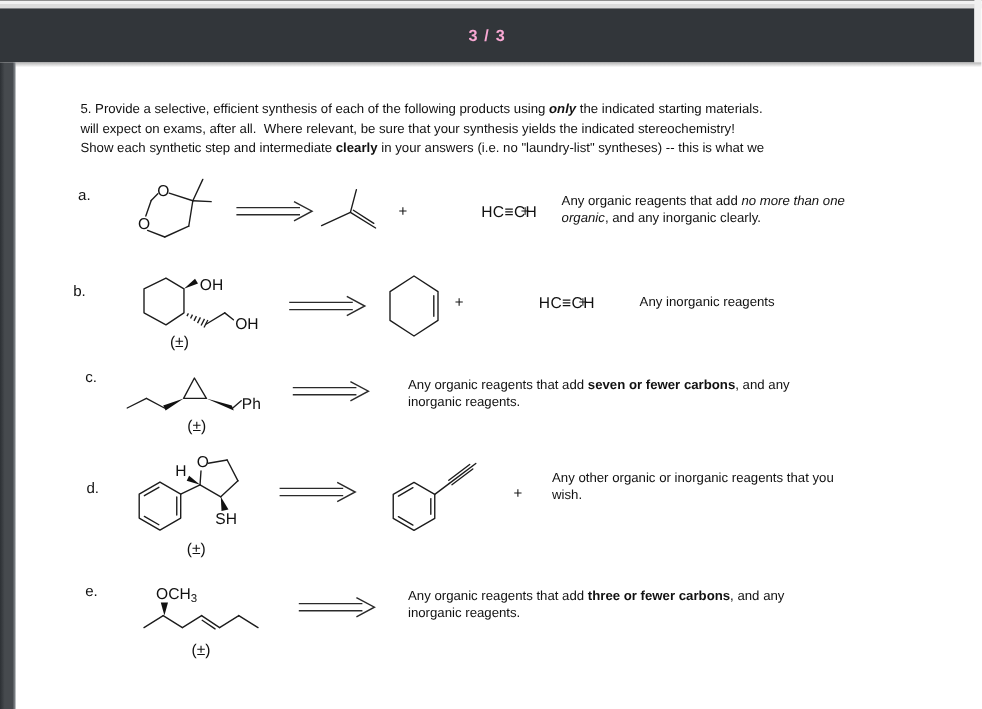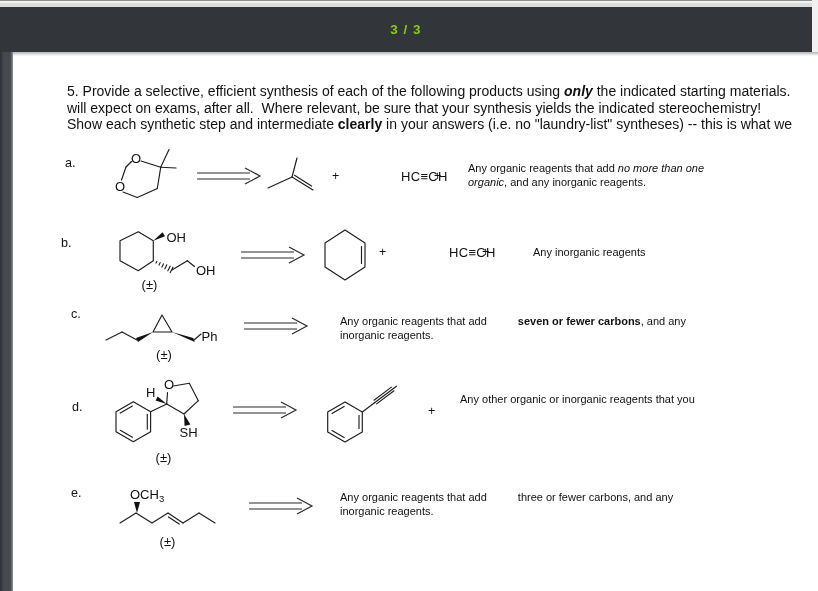--- a/index.html
+++ b/index.html
@@ -7,27 +7,27 @@
     width:818px;height:591px;position:relative;overflow:hidden;
     background:#ffffff;font-family:"Liberation Sans",sans-serif;color:#111;
   }
   .abs{position:absolute;}
   
   .top-strip{left:0;top:0;width:818px;height:7px;
     background:linear-gradient(#8f8f8f 0 1px,#f2f2f2 1px 3px,#dcdcdc 3px 7px);}
   .header-bar{left:0;top:7px;width:812px;height:45px;background:#32363a;
     display:flex;align-items:center;justify-content:center;}
   .header-gap-right{right:0;top:0;width:6px;height:52px;background:#f1f1f1;}
-  .page-indicator{color:#84cc16;font-size:13.5px;font-weight:bold;letter-spacing:1px;}
+  .page-indicator{color:#f9a8d4;font-size:13.5px;font-weight:bold;letter-spacing:1px;}
   .header-shadow{left:0;top:52px;width:818px;height:4px;
     background:linear-gradient(#b4b4b4,#ffffff);}
   .left-strip{left:0;top:52px;width:13px;height:539px;
     background:linear-gradient(90deg,#2c3034 0,#464a4e 30%,#464a4e 80%,#90959a 100%);}
   
-  .intro{left:67px;top:83px;width:745px;font-size:14px;line-height:16.5px;}
+  .intro{left:67px;top:83px;width:745px;font-size:11px;line-height:16.5px;}
   .tline{white-space:nowrap;}
   .item-label{font-size:12.6px;}
   .plus{font-size:12.5px;}
   .formula{font-size:13px;letter-spacing:0.3px;margin-left:39px;}
   .reagents{font-size:11px;line-height:14.2px;}
   
   svg.struct{position:absolute;overflow:visible;}
   .bond{stroke:#1c1c1c;stroke-width:1.15;fill:none;stroke-linecap:round;}
   .ring{stroke:#1c1c1c;stroke-width:1.15;fill:none;stroke-linejoin:round;}
   .wedge{fill:#111;stroke:none;}
@@ -84,21 +84,21 @@
     <line class="bond" x1="30" y1="26" x2="51" y2="39"></line>
     <line class="bond" x1="32.5" y1="24.2" x2="49.5" y2="35.1"></line>
   </g>
 </svg>
 
 <div class="abs plus" style="left:332px;top:169px;">+</div>
 <div class="abs formula" style="left:362px;top:169px;">HC≡CH</div>
 <div class="abs plus" style="left:434px;top:169px;">+</div>
 <div class="abs reagents" style="left:468px;top:161px;">
     <div class="tline"><span>Any organic reagents that add </span><span style="font-style: italic;">no more than one</span></div>
-    <div class="tline"><span style="font-style: italic;">organic</span><span>, and any inorganic reagents.</span></div>
+    <div class="tline"><span style="font-style: italic;">organic</span><span>, and any inorganic clearly.</span></div>
   </div>
 
 <div class="abs item-label" style="left:61px;top:236px;">b.</div>
 
 <svg class="struct" style="left:112px;top:223px;" width="120" height="72" viewBox="0 0 120 72">
   <polygon class="ring" points="26.3,8.7 41.3,17.7 41.3,37.7 26.3,47.7 8,37.7 8,17.7"></polygon>
   <polygon class="wedge" points="41.3,17.7 50.5,9.3 53,13.3"></polygon>
   <g>
     <line class="hash" x1="45.0" y1="38.1" x2="43.8" y2="40.4"></line>
     <line class="hash" x1="48.4" y1="39.2" x2="46.8" y2="42.4"></line>
@@ -149,21 +149,21 @@
   <text class="rac" x="66" y="51" text-anchor="middle">(±)</text>
 </svg>
 
 <svg class="struct arr" style="left:243px;top:316px;" width="66" height="20" viewBox="0 0 66 20">
   <line x1="1" y1="7" x2="54" y2="7"></line>
   <line x1="1" y1="13" x2="54" y2="13"></line>
   <polyline points="49,2 64,10 49,18"></polyline>
 </svg>
 
 <div class="abs reagents" style="left:340px;top:314px;">
-    <div class="tline"><span>Any organic reagents that add </span><span style="font-weight: bold; margin-left: 28px;">seven or fewer carbons</span><span>, and any</span></div>
+    <div class="tline"><span>Any organic reagents that add </span><span style="font-weight: bold;">seven or fewer carbons</span><span>, and any</span></div>
     <div class="tline"><span>inorganic reagents.</span></div>
   </div>
 
 <div class="abs item-label" style="left:72px;top:400px;">d.</div>
 
 <svg class="struct" style="left:105px;top:374px;" width="115" height="95" viewBox="0 0 115 95">
   <g>
     <line class="bond" x1="68.5" y1="12" x2="84.3" y2="9.3"></line>
     <line class="bond" x1="84.3" y1="9.3" x2="93.3" y2="26.7"></line>
     <line class="bond" x1="93.3" y1="26.7" x2="79" y2="40"></line>
@@ -202,20 +202,21 @@
     <line class="bond" x1="42.3" y1="35" x2="54.5" y2="25.8"></line>
     <line class="bond" x1="54.5" y1="25.8" x2="76.5" y2="9.2"></line>
     <line class="bond" x1="56.6" y1="26.9" x2="74" y2="13.8"></line>
     <line class="bond" x1="54" y1="23.2" x2="71.4" y2="10.1"></line>
   </g>
 </svg>
 
 <div class="abs plus" style="left:428px;top:404px;">+</div>
 <div class="abs reagents" style="left:460px;top:392px;">
     <div class="tline"><span>Any other organic or inorganic reagents that you</span></div>
+    <div class="tline"><span>wish.</span></div>
   </div>
 
 <div class="abs item-label" style="left:71px;top:486px;">e.</div>
 
 <svg class="struct" style="left:112px;top:486px;" width="118" height="64" viewBox="0 0 118 64">
   <polygon class="wedge" points="25,27 22,16 28,16"></polygon>
   <g>
     <line class="bond" x1="8" y1="37" x2="24" y2="27"></line>
     <line class="bond" x1="24" y1="27" x2="40" y2="37"></line>
     <line class="bond" x1="40" y1="37" x2="56" y2="27"></line>
@@ -228,15 +229,15 @@
   <text class="rac" x="55.5" y="60" text-anchor="middle">(±)</text>
 </svg>
 
 <svg class="struct arr" style="left:248px;top:496px;" width="66" height="20" viewBox="0 0 66 20">
   <line x1="1" y1="7" x2="54" y2="7"></line>
   <line x1="1" y1="13" x2="54" y2="13"></line>
   <polyline points="49,2 64,10 49,18"></polyline>
 </svg>
 
 <div class="abs reagents" style="left:340px;top:490px;">
-    <div class="tline"><span>Any organic reagents that add </span><span style="font-weight: normal; margin-left: 28px;">three or fewer carbons</span><span>, and any</span></div>
+    <div class="tline"><span>Any organic reagents that add </span><span style="font-weight: bold;">three or fewer carbons</span><span>, and any</span></div>
     <div class="tline"><span>inorganic reagents.</span></div>
   </div>
 
 </body></html>

